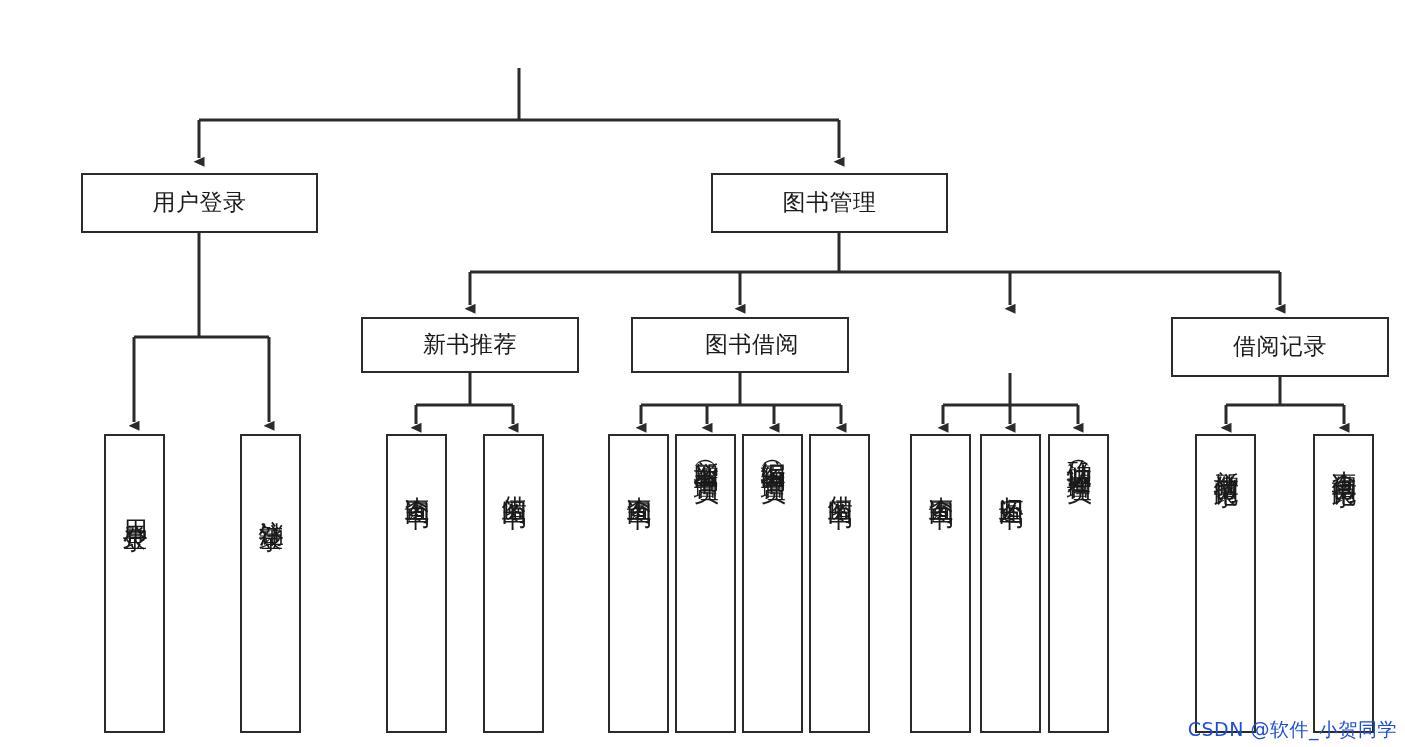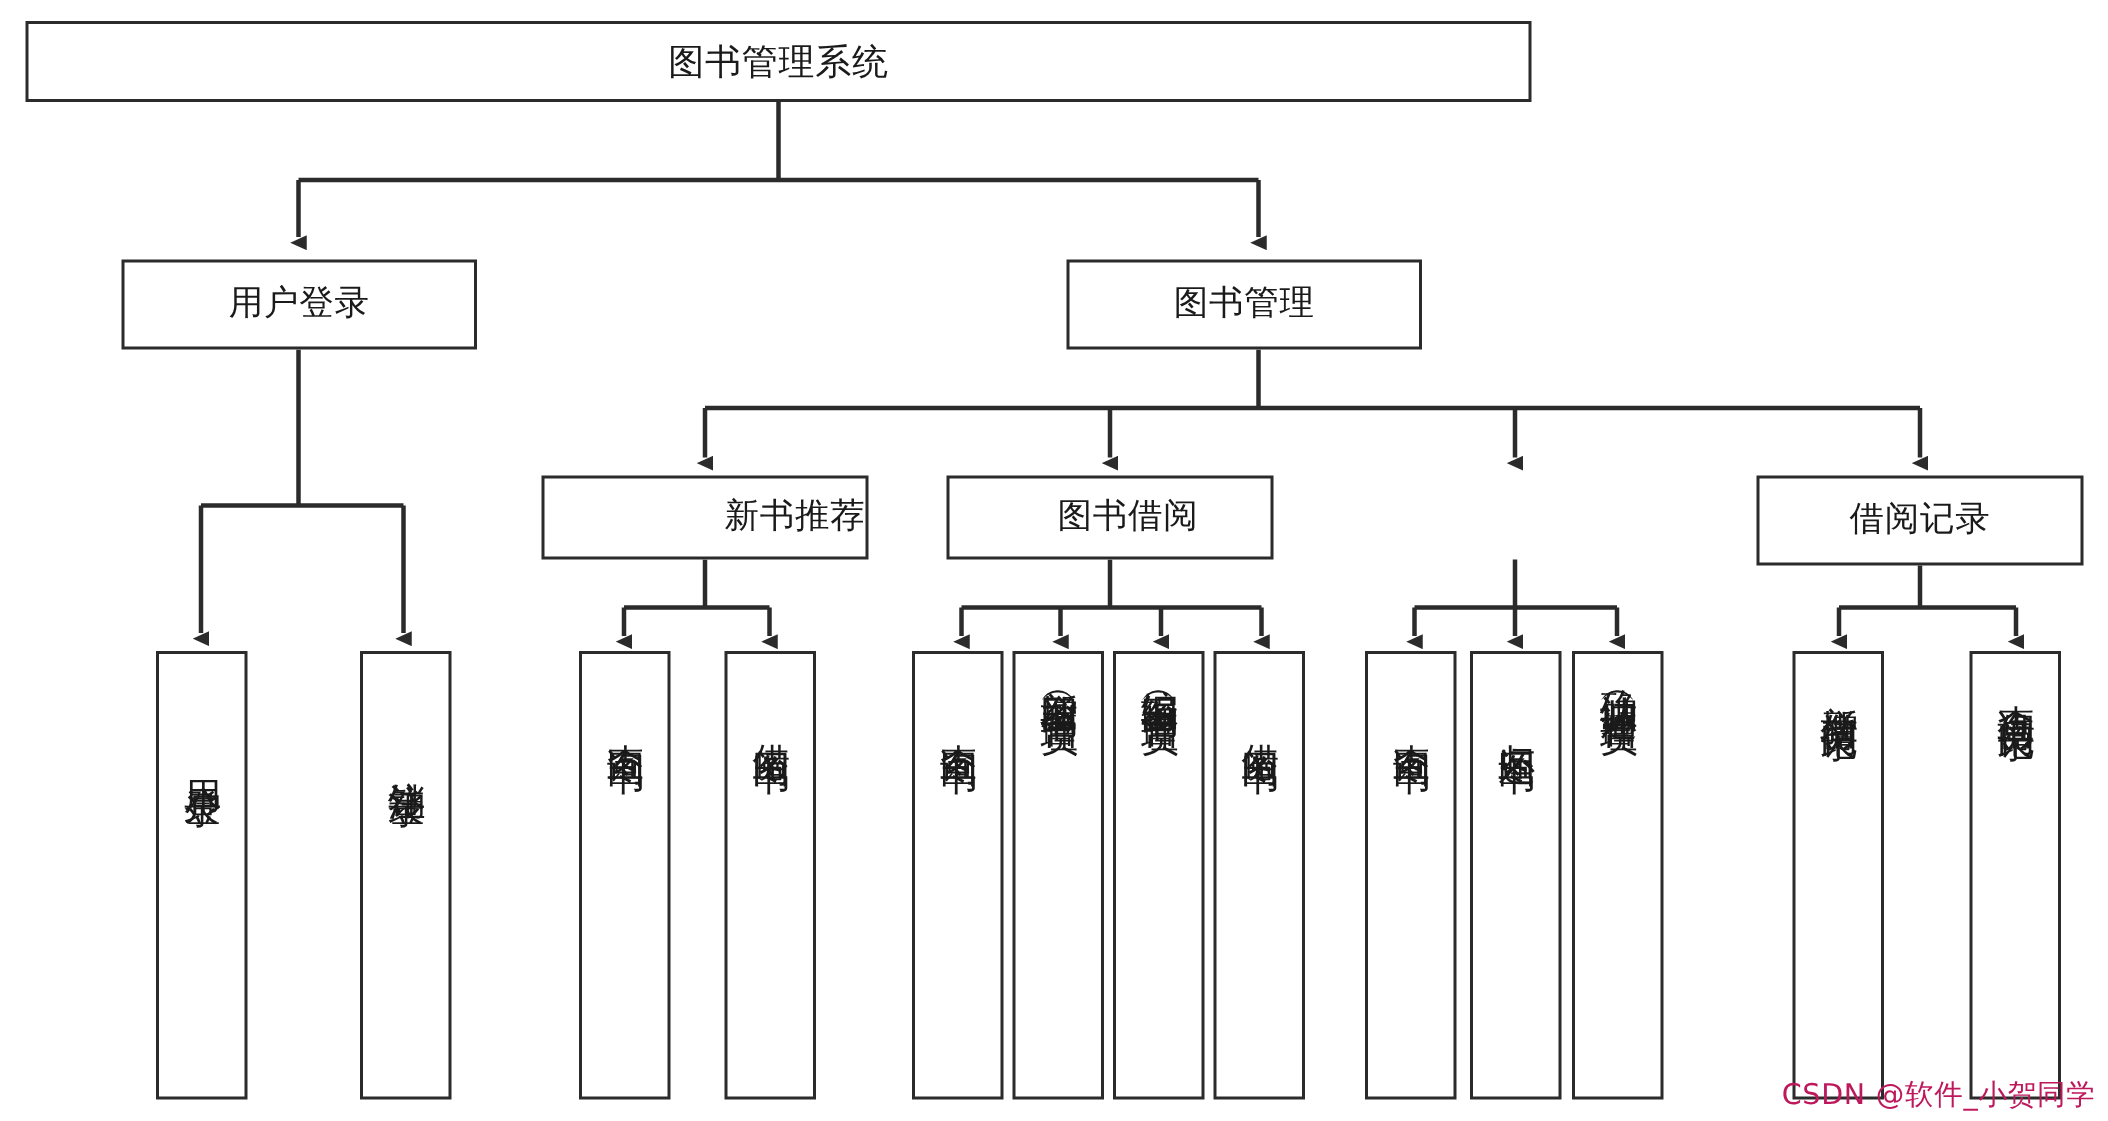--- a/index.html
+++ b/index.html
@@ -68,21 +68,21 @@
   .node.vert.pad-lg { padding-top: 64px; }
   .node.vert.pad-md { padding-top: 40px; }
   .node.vert.pad-sm { padding-top: 14px; }
   .node.vert.pad-xs { padding-top: 4px; }
 
   #watermark {
     position: absolute;
     right: 8px;
     bottom: 4px;
     font-size: 19px;
-    color: #be185d;
+    color: #1d4ed8;
     white-space: nowrap;
     letter-spacing: 0.5px;
     font-family: "DejaVu Sans", "Liberation Sans", sans-serif;
   }
 </style>
 </head>
 <body>
 
 <div id="diagram">
 
@@ -129,32 +129,29 @@
       <path d="M1010,405 L1010,424" marker-end="url(#arrow)"></path>
       <path d="M1078,405 L1078,424" marker-end="url(#arrow)"></path>
 
       <path d="M1280,373 L1280,405"></path>
       <path d="M1226,405 L1344,405"></path>
       <path d="M1226,405 L1226,424" marker-end="url(#arrow)"></path>
       <path d="M1344,405 L1344,424" marker-end="url(#arrow)"></path>
     </g>
   </svg>
 
-  <div class="node horiz root" style="left:17px; top:14px; width:1004px; height:54px;">
-    <span class="label">图书管理系统</span>
-  </div>
 
   <div class="node horiz" style="left:81px; top:173px; width:237px; height:60px;">
     <span class="label">用户登录</span>
   </div>
   <div class="node horiz" style="left:711px; top:173px; width:237px; height:60px;">
     <span class="label">图书管理</span>
   </div>
 
-  <div class="node horiz" style="left:361px; top:317px; width:218px; height:56px;justify-content:flex-end;">
+  <div class="node horiz" style="left:361px; top:317px; width:218px; height:56px;">
     <span class="label">新书推荐</span>
   </div>
   <div class="node horiz" style="left:631px; top:317px; width:218px; height:56px;padding-left:24px;">
     <span class="label">图书借阅</span>
   </div>
   <div class="node horiz" style="left:1171px; top:317px; width:218px; height:60px;">
     <span class="label">借阅记录</span>
   </div>
 
   <div class="node vert pad-lg" style="left:104px; top:434px; width:61px; height:299px;">

